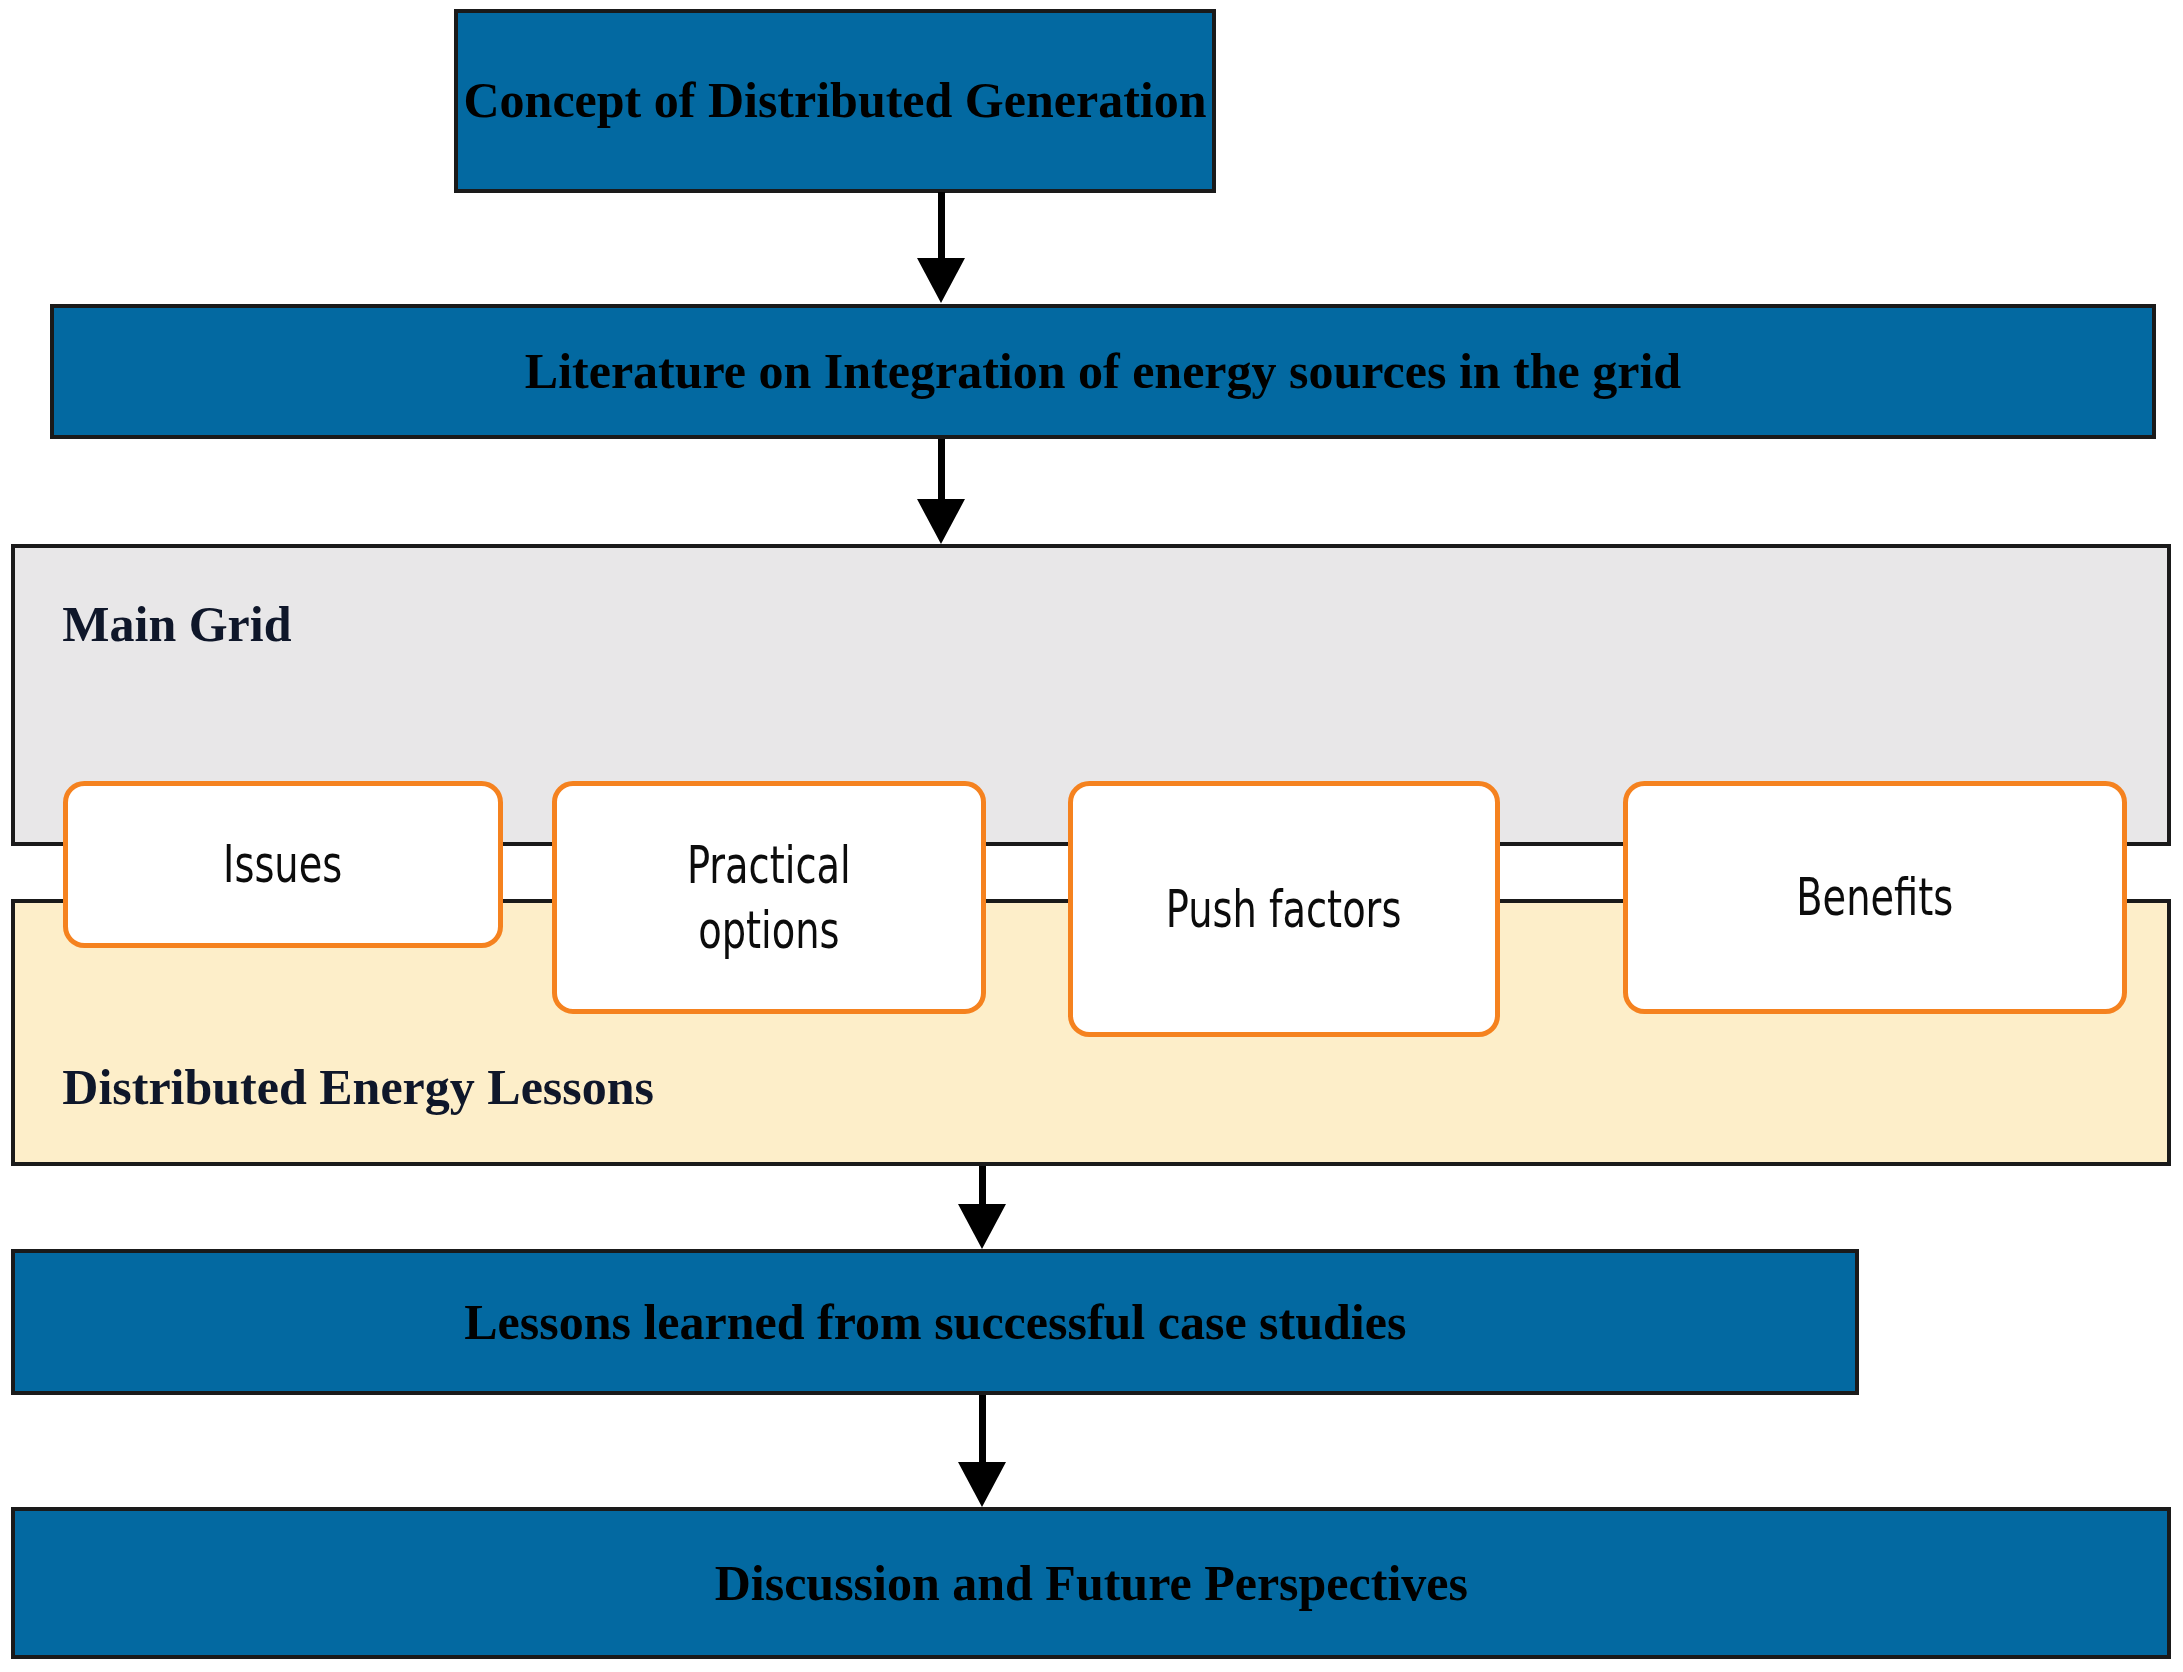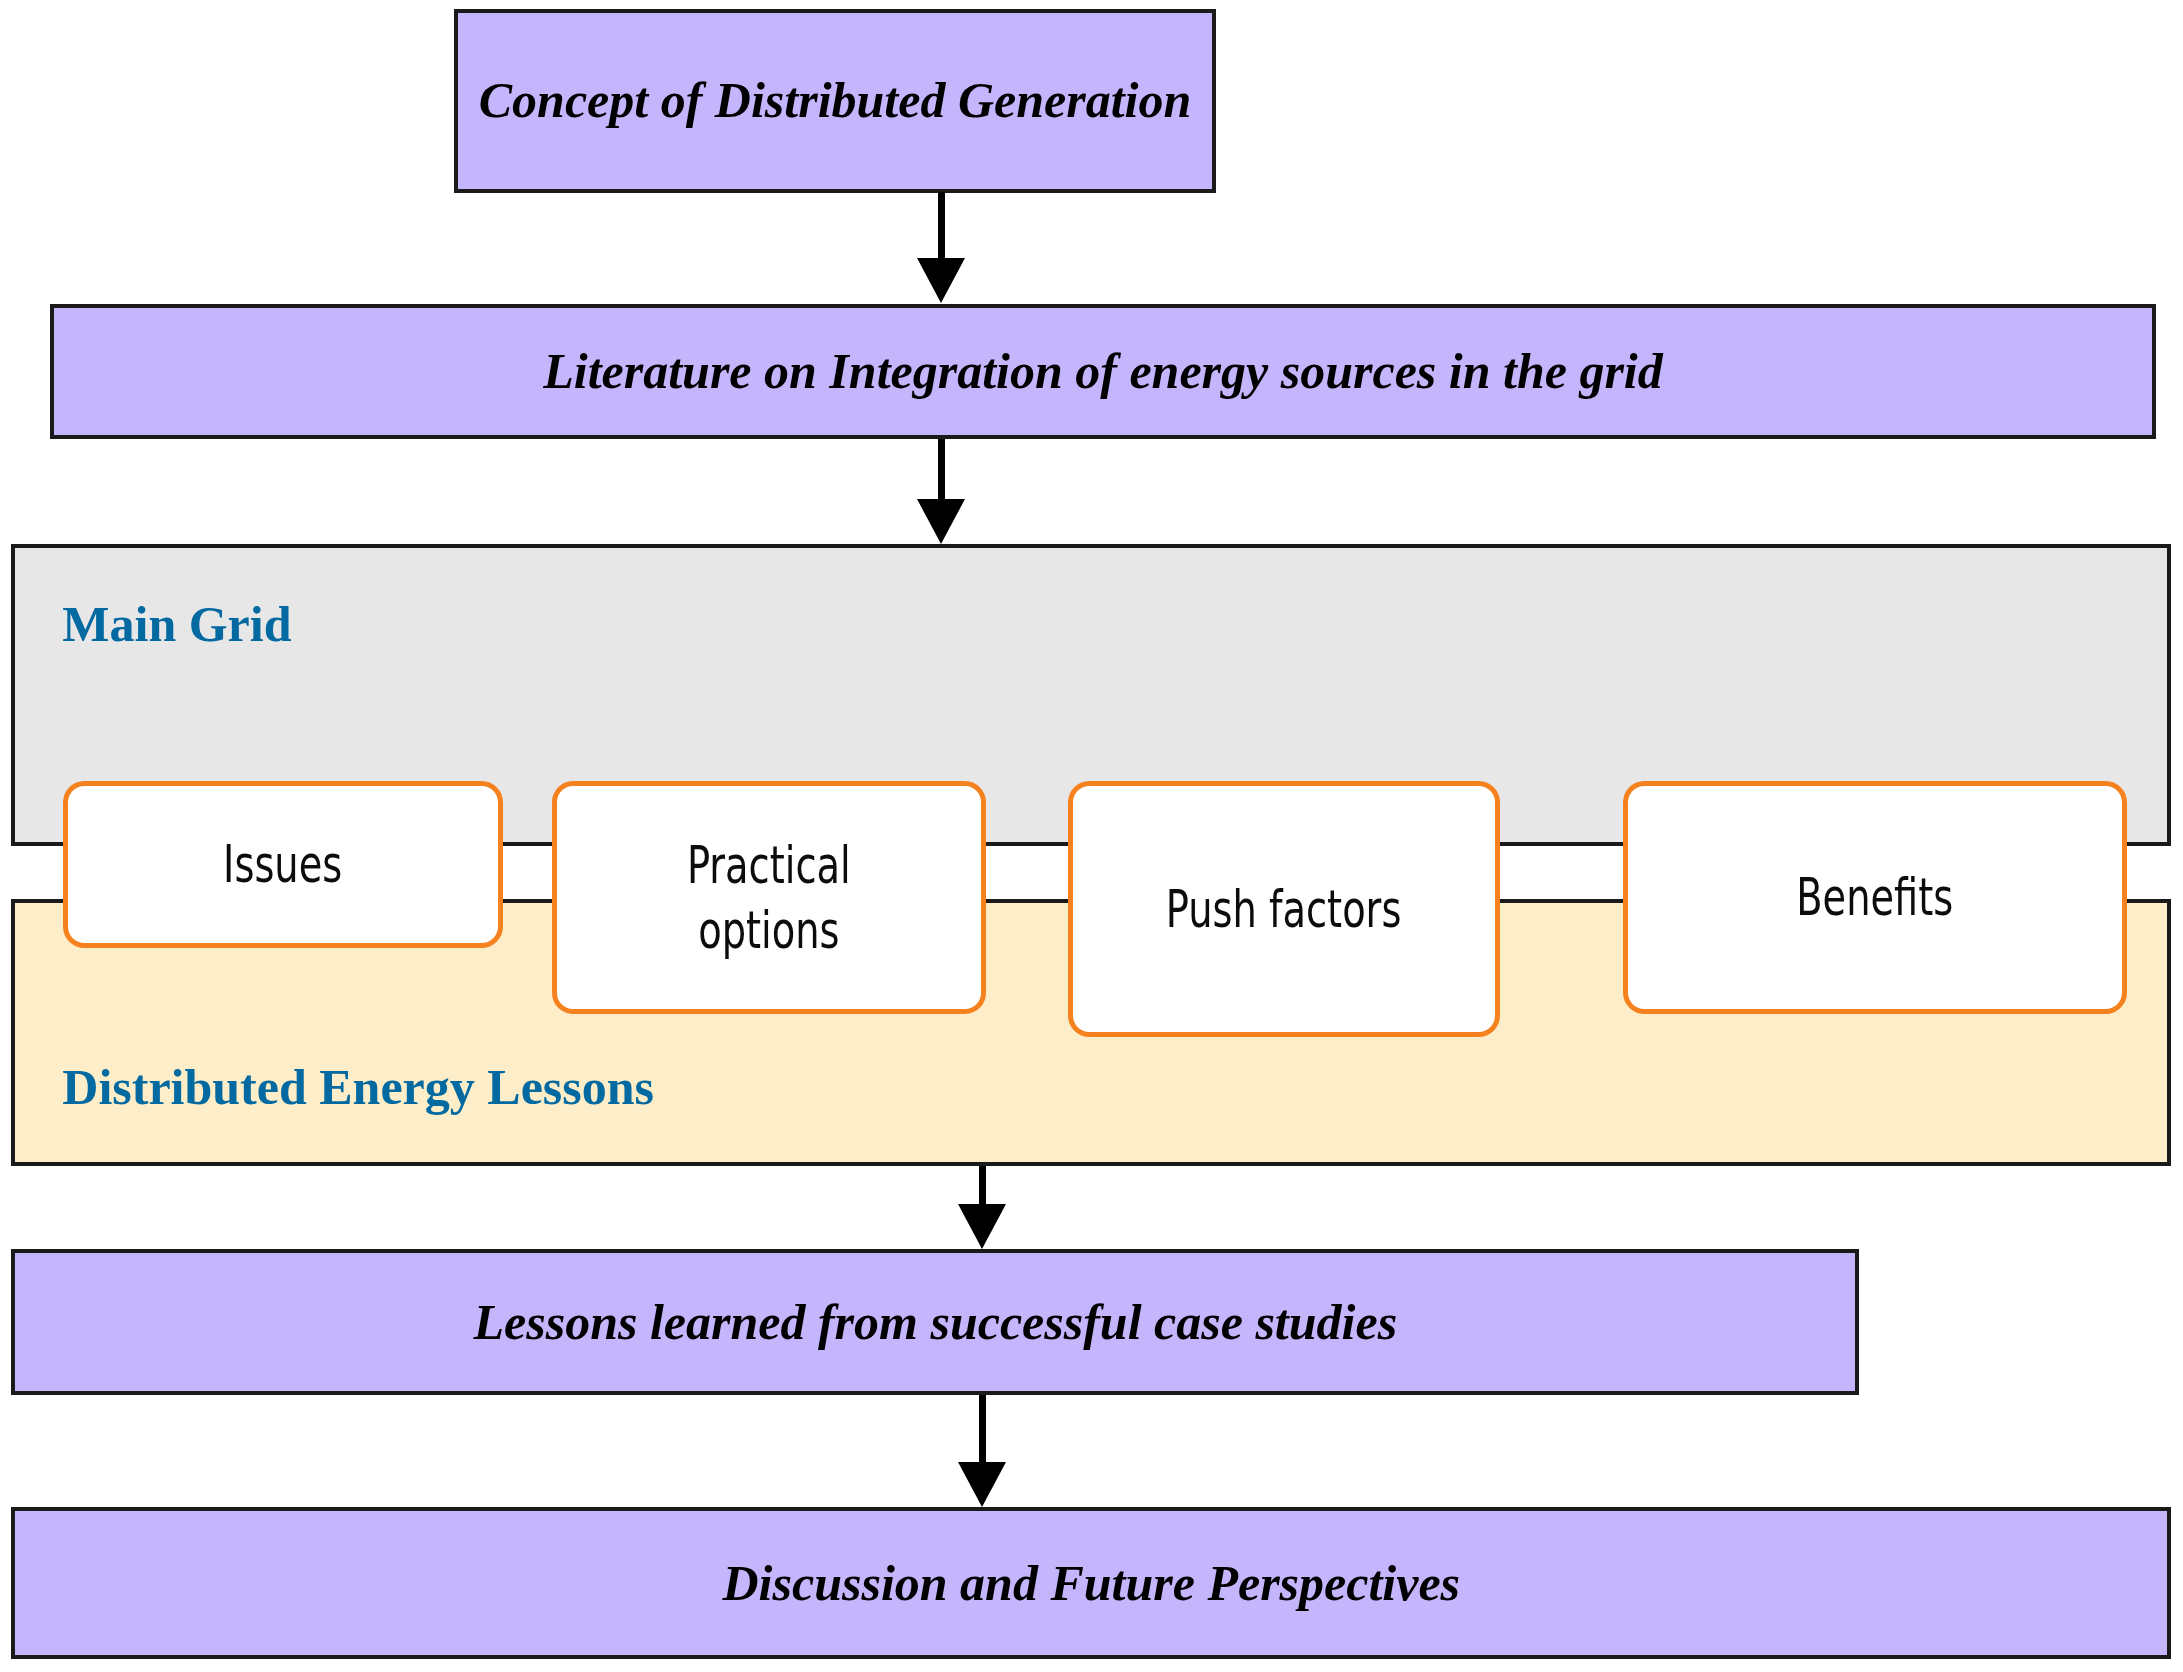--- a/index.html
+++ b/index.html
@@ -15,47 +15,46 @@
     width: 2183px;
     height: 1672px;
     background: #ffffff;
     overflow: hidden;
   }
 
   
   .proc-box {
     position: absolute;
     box-sizing: border-box;
-    background: #c4b5fd;
+    background: #0369a1;
     border: 4.4px solid #1a1a1a;
     display: flex;
     align-items: center;
     justify-content: center;
-    font-style: italic;
   }
   .proc-box .label {
     font-family: "Liberation Serif", serif;
     font-weight: bold;
     color: #000000;
     text-align: center;
     line-height: 1.1;
     white-space: nowrap;
   }
 
   
   .band {
     position: absolute;
     box-sizing: border-box;
     border: 4.4px solid #1a1a1a;
   }
   .band .band-label {
     position: absolute;
     font-family: "Liberation Serif", serif;
     font-weight: bold;
-    color: #0369a1;
+    color: #0f172a;
     white-space: nowrap;
     line-height: 1;
   }
   #main-grid-band {
     background: #e8e7e8;
   }
   #des-band {
     background: #fdeec9;
   }
 

